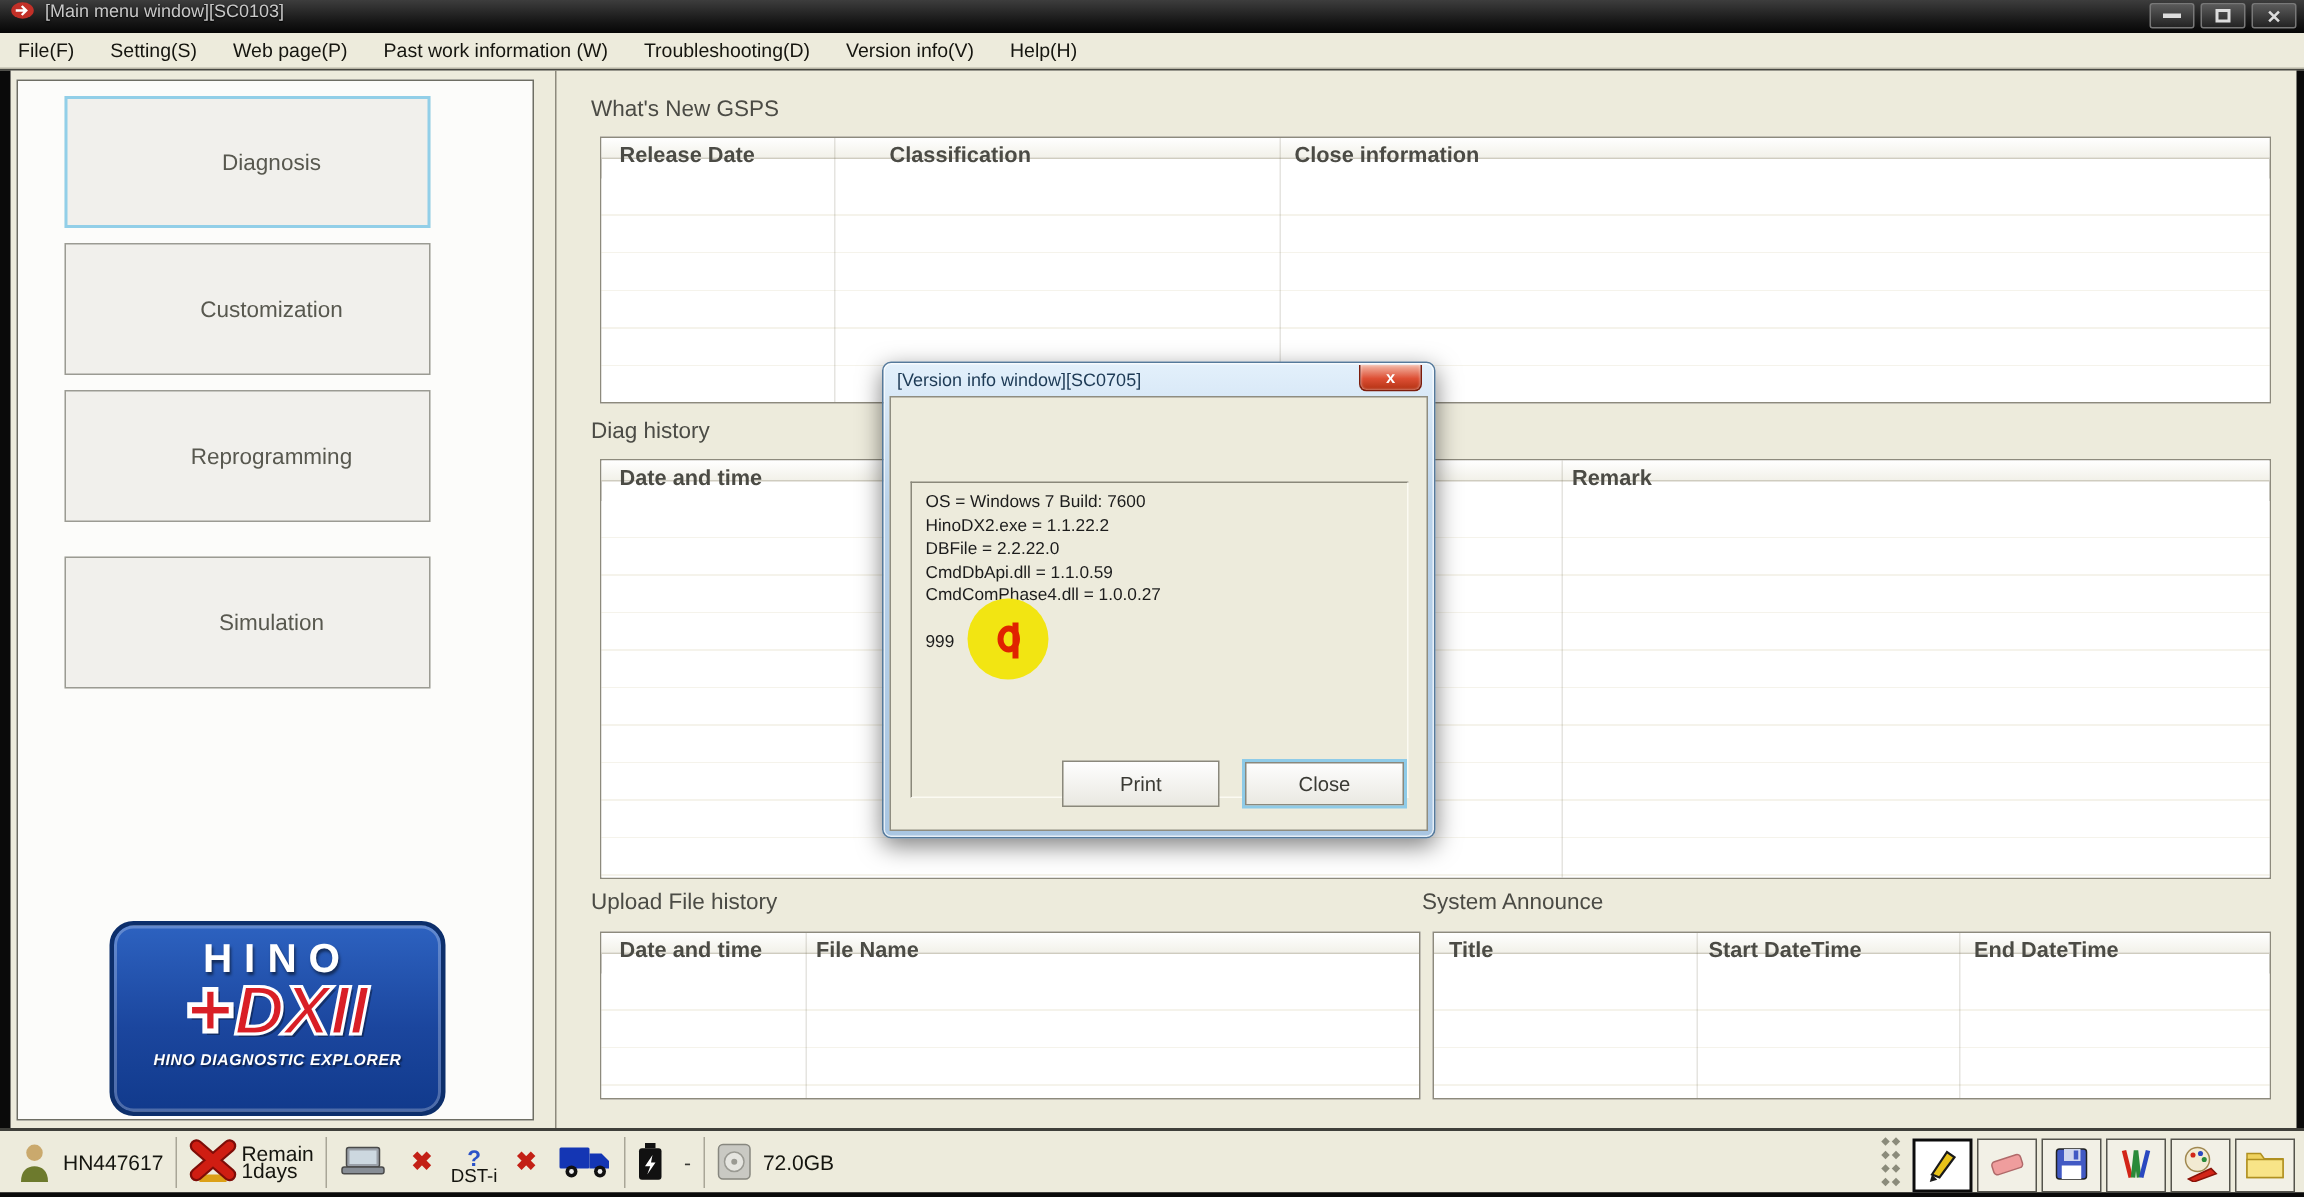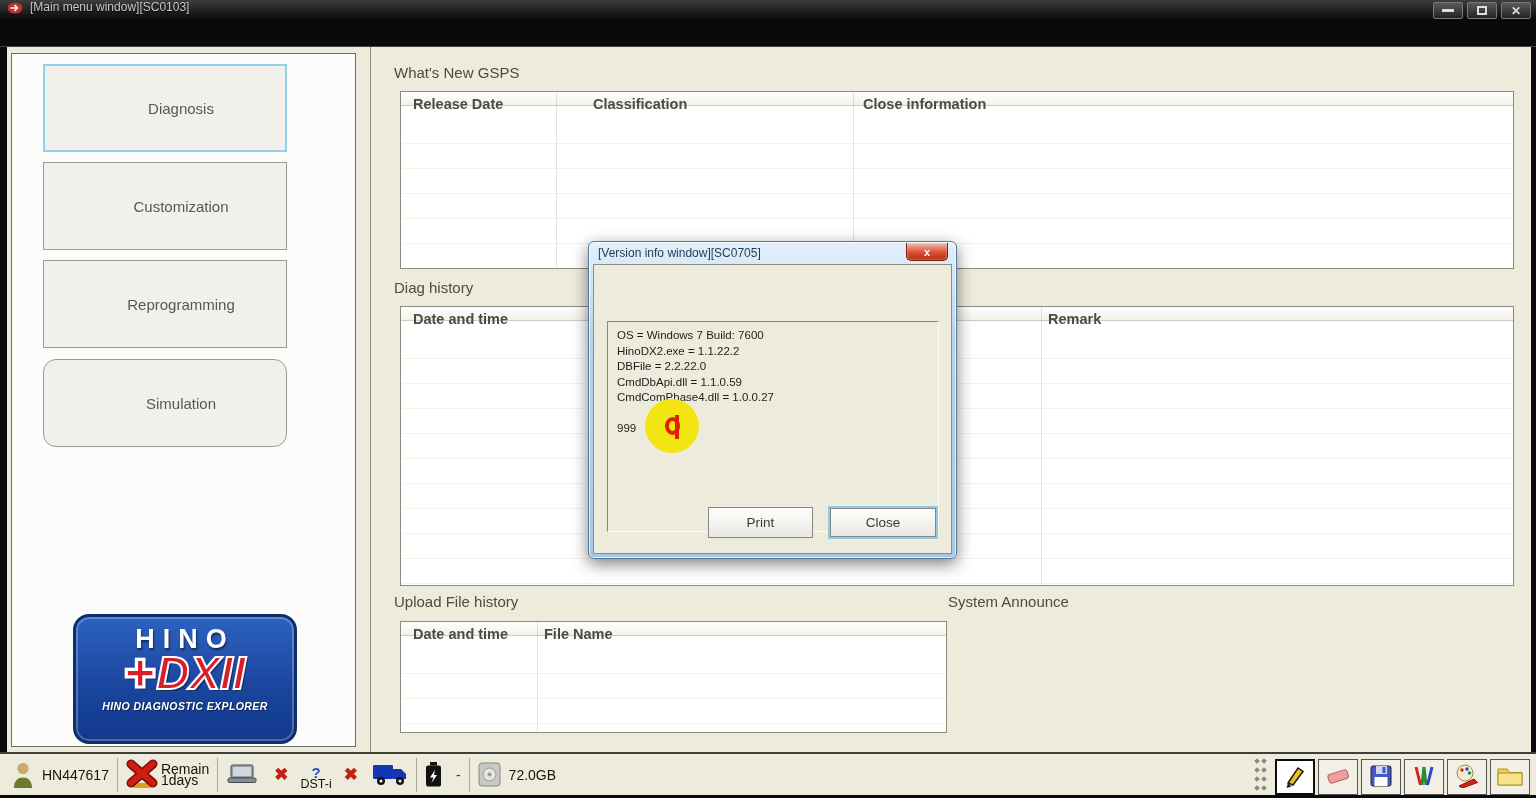--- a/index.html
+++ b/index.html
@@ -116,31 +116,40 @@
         </div>
       <div class="wbtn">
           <span class="g-max"></span>
         </div>
       <div class="wbtn">
           <span class="g-close">✕</span>
         </div>
     </div>
   </div>
 
+  <div class="menubar">
+    <span class="menu-item">File(F)</span>
+    <span class="menu-item">Setting(S)</span>
+    <span class="menu-item">Web page(P)</span>
+    <span class="menu-item">Past work information (W)</span>
+    <span class="menu-item">Troubleshooting(D)</span>
+    <span class="menu-item">Version info(V)</span>
+    <span class="menu-item">Help(H)</span>
+  </div>
 
   <div class="content">
     <div class="edge-left"></div>
     <div class="edge-right"></div>
     <div class="vdivider"></div>
 
     <div class="sidebar">
       <div class="side-btn active" style="top:10px;">Diagnosis</div>
       <div class="side-btn" style="top:108px;">Customization</div>
       <div class="side-btn" style="top:206px;">Reprogramming</div>
-      <div class="side-btn" style="top:305px;border-radius:13px;">Simulation</div>
+      <div class="side-btn" style="top:317px;">Simulation</div>
       <div class="logo">
         <div class="logo-hino">HINO</div>
         <div class="logo-dx"><span class="logo-plus">✚</span><span>DX</span><span>II</span></div>
         <div class="logo-tag">HINO DIAGNOSTIC EXPLORER</div>
       </div>
     </div>
 
     <div class="sec-title" style="left:394px; top:17px;">What's New GSPS</div>
     <div class="tbl" style="left:400px; top:44px; width:1114px; height:178px;">
       <div class="thead">
@@ -167,20 +176,30 @@
     <div class="tbl" style="left:400px; top:574px; width:547px; height:112px;">
       <div class="thead">
         <span class="th" style="left:12px;">Date and time</span>
         <span class="th" style="left:143px;">File Name</span>
       </div>
       <div class="tbody"></div>
       <div class="colsep" style="left:136px;"></div>
     </div>
 
     <div class="sec-title" style="left:948px; top:546px;">System Announce</div>
+    <div class="tbl" style="left:955px; top:574px; width:559px; height:112px;">
+      <div class="thead">
+        <span class="th" style="left:10px;">Title</span>
+        <span class="th" style="left:183px;">Start DateTime</span>
+        <span class="th" style="left:360px;">End DateTime</span>
+      </div>
+      <div class="tbody"></div>
+      <div class="colsep" style="left:175px;"></div>
+      <div class="colsep" style="left:350px;"></div>
+    </div>
   </div>
 
   <div class="dialog">
     <div class="dlg-titlebar">
       <span>[Version info window][SC0705]</span>
     </div>
     <div class="dlg-close">
       <span>x</span>
     </div>
     <div class="dlg-client">

